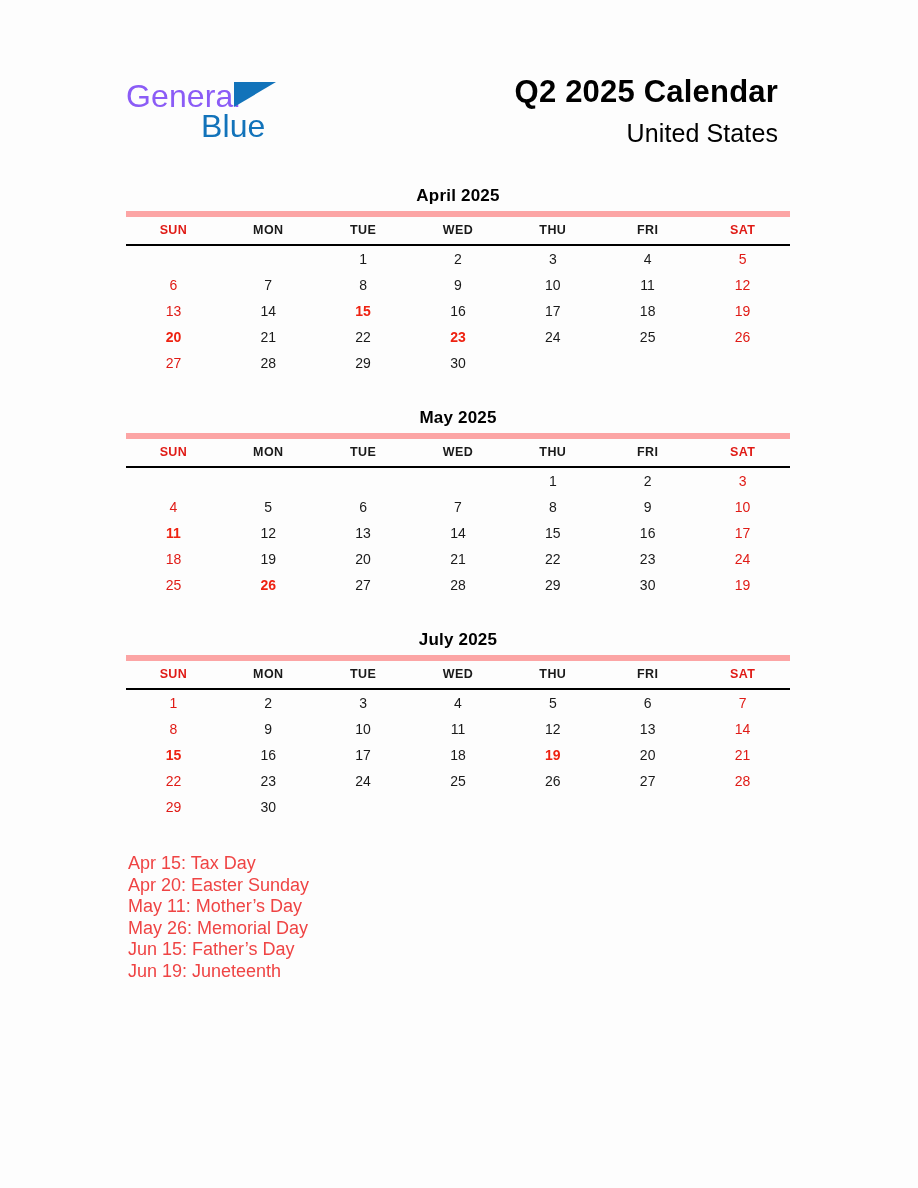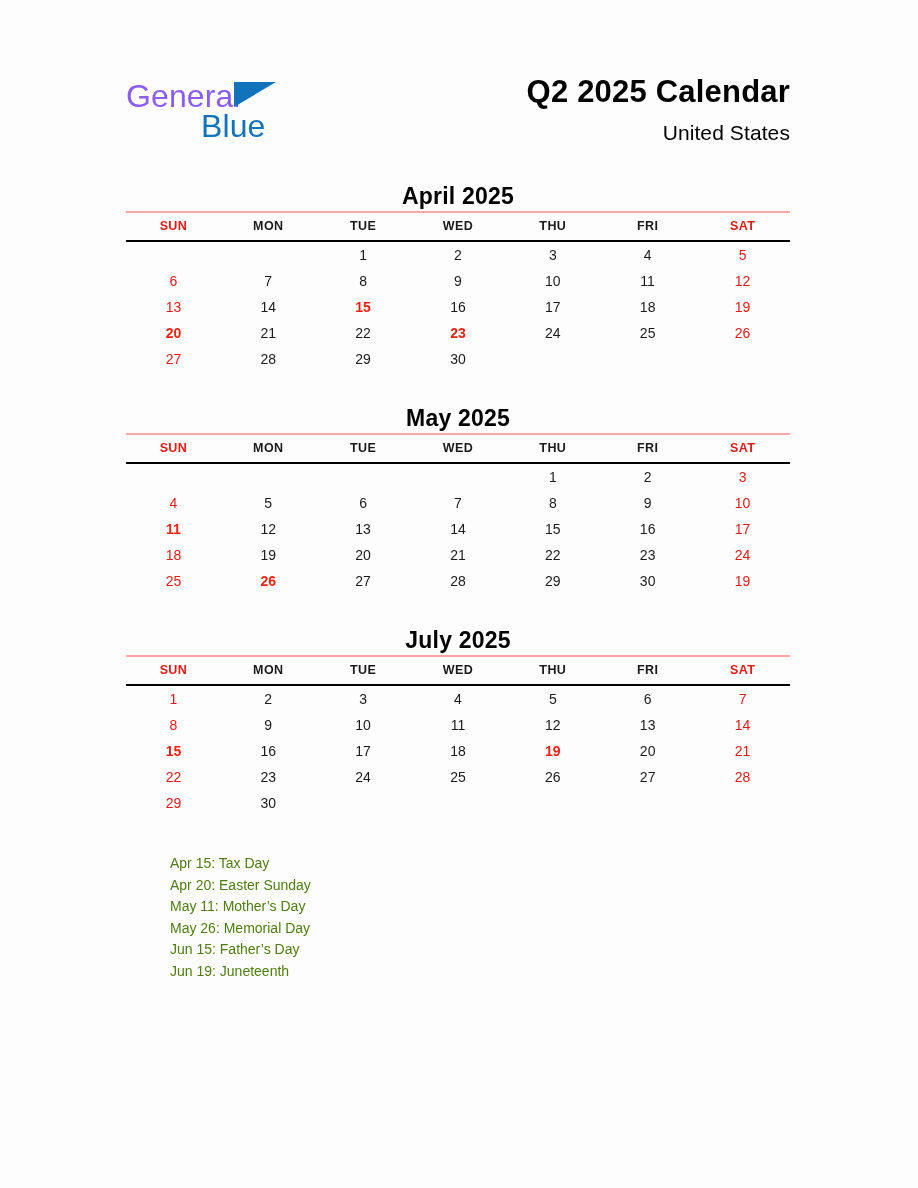--- a/index.html
+++ b/index.html
@@ -65,73 +65,73 @@
     top: 36px;
     font-size: 32px;
     font-weight: 400;
     color: #1273ba;
     letter-spacing: 0.1px;
     font-family: "Liberation Sans", sans-serif;
   }
 
   .title-block {
     position: absolute;
-    right: 0;
+    right: 12px;
     top: 0;
     text-align: right;
     width: 420px;
   }
   .cal-title {
     font-size: 31px;
     font-weight: bold;
     color: #000000;
     line-height: 40px;
     letter-spacing: 0.2px;
   }
   .cal-country {
-    font-size: 21px;
+    font-size: 25px;
     font-weight: 400;
     color: #000000;
     line-height: 34px;
     margin-top: 4px;
     letter-spacing: 0.1px;
   }
 
   
   .month {
     position: absolute;
     left: 126px;
     width: 664px;
   }
   .month-1 { top: 185px; }
   .month-2 { top: 407px; }
   .month-3 { top: 629px; }
 
   .month-name {
     text-align: center;
-    font-size: 23px;
+    font-size: 17px;
     font-weight: bold;
     color: #000000;
     height: 26px;
     line-height: 22px;
     letter-spacing: 0.2px;
   }
 
   table.cal {
     border-collapse: collapse;
     width: 664px;
     table-layout: fixed;
   }
   table.cal thead th {
     font-size: 12.5px;
     font-weight: bold;
     text-align: center;
     padding: 6px 0 7px 0;
     letter-spacing: 0.4px;
-    border-top: 2px solid #fca5a5;
+    border-top: 6px solid #fca5a5;
     border-bottom: 2px solid #000000;
     color: #1a1a1a;
   }
   table.cal thead th.we { color: #e01b16; }
 
   table.cal tbody td {
     font-size: 14px;
     text-align: center;
     padding: 5px 0 5px 0;
     height: 13px;
@@ -143,26 +143,25 @@
   table.cal tbody td.empty { color: transparent; }
 
   
   .legend {
     position: absolute;
     left: 128px;
     top: 853px;
     width: 620px;
   }
   .legend-row {
-    font-size: 14px;
-    color: #4d7c0f;
+    font-size: 18px;
+    color: #ef4444;
     line-height: 21.6px;
     height: 21.6px;
     white-space: nowrap;
-    margin-left: 42px;
   }
 </style>
 </head>
 <body>
 
 <div class="page">
 
   <div class="header">
 
     <div class="logo">

